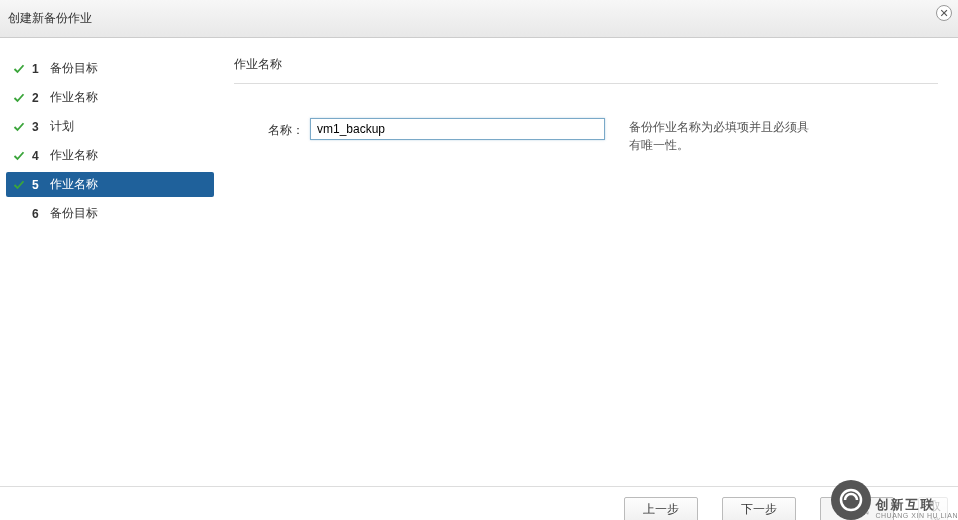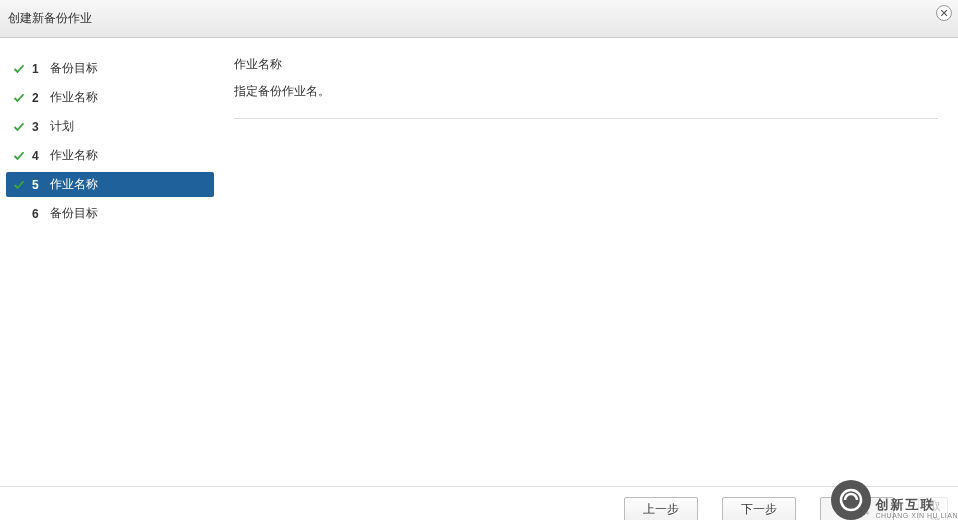--- a/index.html
+++ b/index.html
@@ -250,23 +250,27 @@
     <div class="sidebar-item">
       <span class="check-icon"></span>
       <span class="sidebar-num">6</span>
       <span class="sidebar-label">备份目标</span>
     </div>
 
   </div>
 
   <div class="main">
     <div class="main-title">作业名称</div>
-    <div class="main-subtitle">指定备份作业名。</div>
     <div class="divider"></div>
 
+    <div class="form-row">
+      <div class="form-label">名称：</div>
+      <input class="form-input" type="text" value="vm1_backup" style="">
+      <div class="form-hint">备份作业名称为必填项并且必须具有唯一性。</div>
+    </div>
   </div>
 </div>
 
 <div class="footer">
   <button class="btn">上一步</button>
   <button class="btn">下一步</button>
   <button class="btn" disabled="">完成</button>
   <button class="btn" style="opacity:0.3; width:30px; min-width:30px; overflow:hidden;">取消</button>
 </div>
 

